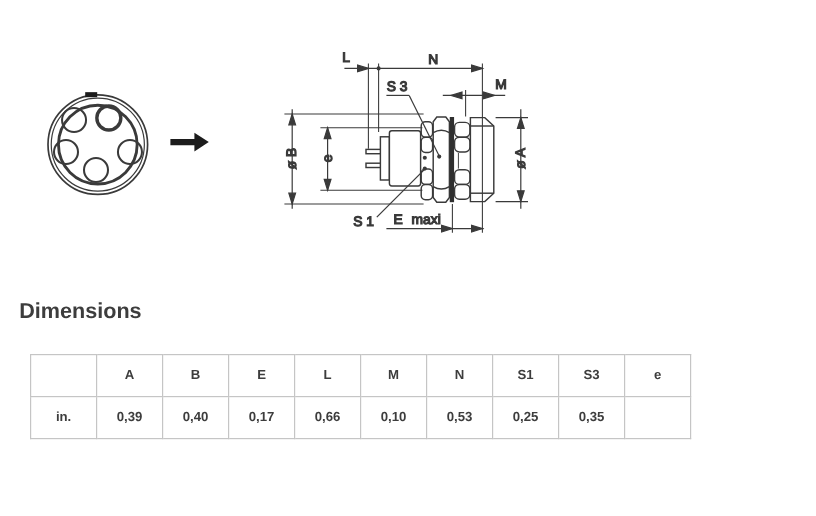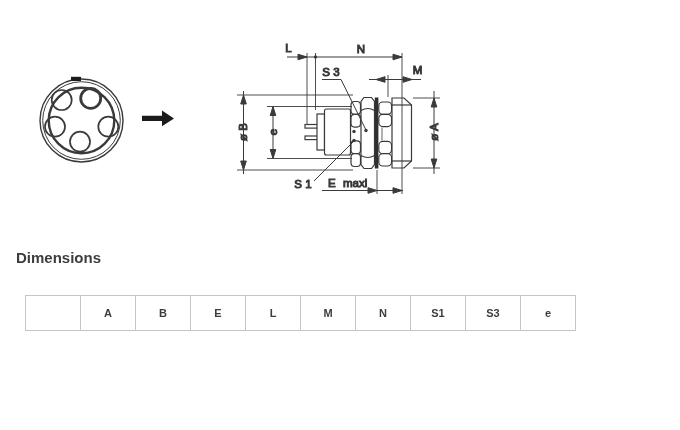--- a/index.html
+++ b/index.html
@@ -1,20 +1,20 @@
 <!DOCTYPE html>
 <html><head>
 <meta charset="utf-8">
 <style>
   html,body{margin:0;padding:0;background:#ffffff;}
   body{width:680px;height:430px;position:relative;overflow:hidden;
        font-family:"Liberation Sans", sans-serif;color:#3d3d3d;}
   .stage{position:absolute;inset:0;}
   svg text{font-family:"Liberation Sans", sans-serif;fill:#333333;font-size:11.5px;}
-  .section-title{position:absolute;left:16px;top:249px;font-size:15px;font-weight:bold;color:#3d3d3d;}
+  .section-title{position:absolute;left:16px;top:249px;font-size:18px;font-weight:bold;color:#3d3d3d;}
   .dim-table{position:absolute;left:25px;top:295px;width:551px;border-collapse:collapse;
              table-layout:fixed;font-size:11px;font-weight:bold;color:#3d3d3d;}
   .dim-table td{border:1px solid #c5c5c5;text-align:center;vertical-align:middle;
                 height:34px;padding:0;background:#ffffff;}
 </style>
 </head>
 <body>
 
 <div class="stage">
 
@@ -139,15 +139,27 @@
       <td>A</td>
       <td>B</td>
       <td>E</td>
       <td>L</td>
       <td>M</td>
       <td>N</td>
       <td>S1</td>
       <td>S3</td>
       <td>e</td>
     </tr>
+    <tr>
+      <td>in.</td>
+      <td>0,39</td>
+      <td>0,40</td>
+      <td>0,17</td>
+      <td>0,66</td>
+      <td>0,10</td>
+      <td>0,53</td>
+      <td>0,25</td>
+      <td>0,35</td>
+      <td></td>
+    </tr>
   </tbody>
     </table>
 </div>
 
 </body></html>

